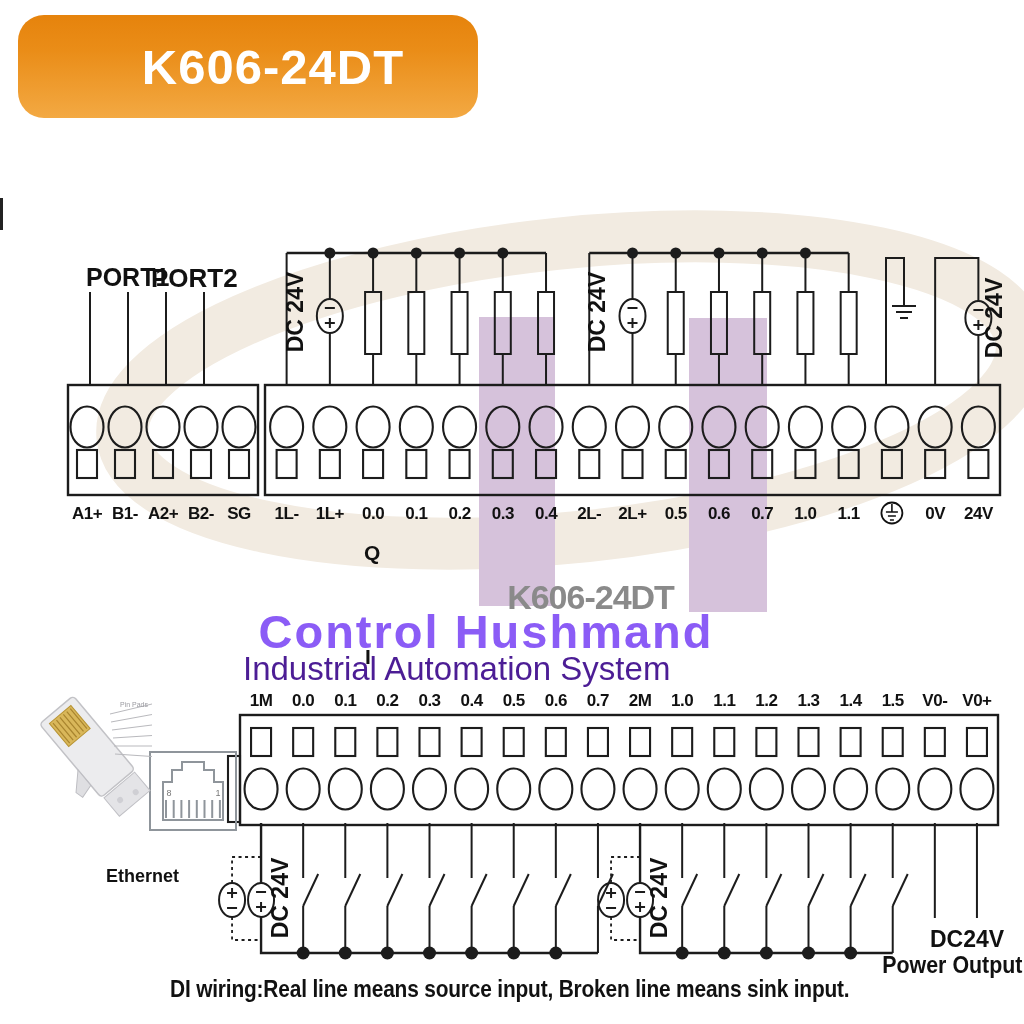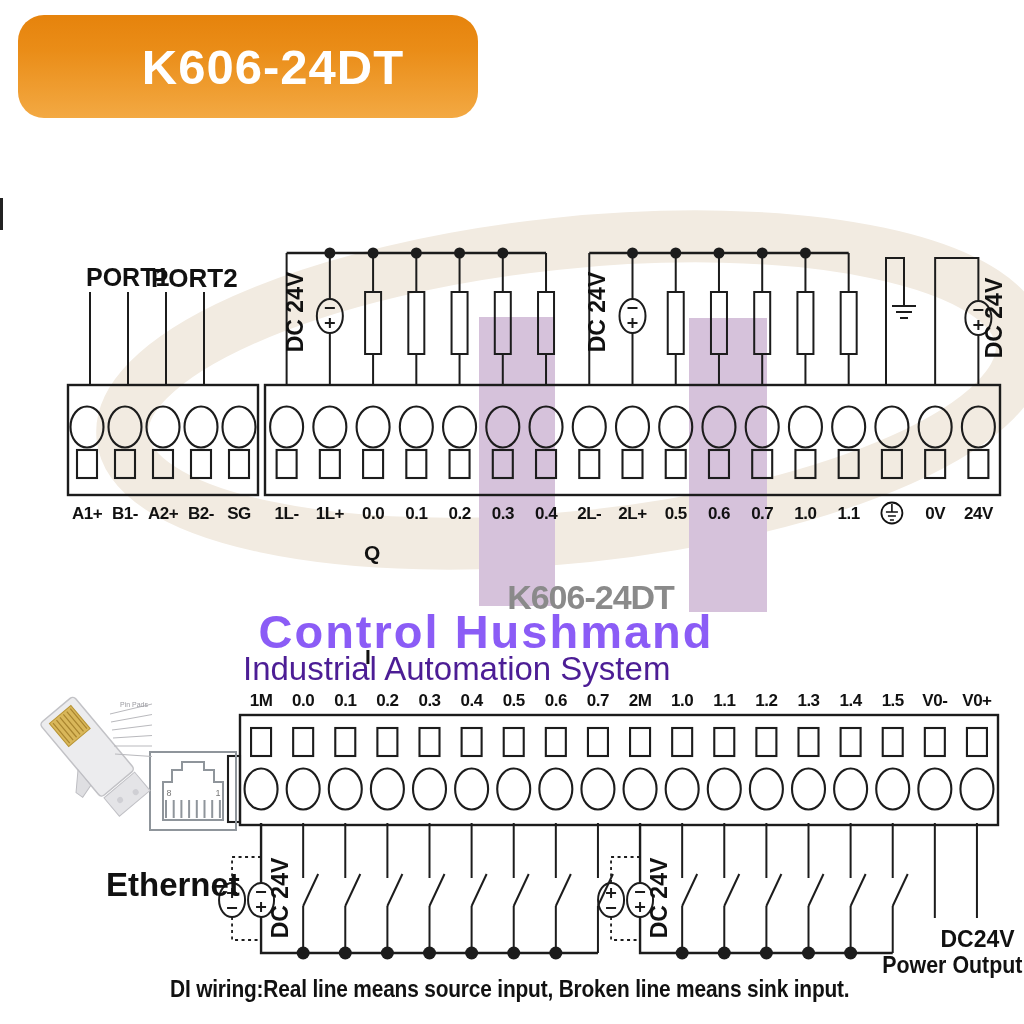--- a/index.html
+++ b/index.html
@@ -33,22 +33,22 @@
   .tlabel{font:700 17px "Liberation Sans",sans-serif;fill:#111;letter-spacing:-0.5px}
   .dcv{font:700 23px "Liberation Sans",sans-serif;fill:#111}
   .gray{fill:none;stroke:#8f959b;stroke-width:2}
   .pinnum{font:400 9px "Liberation Sans",sans-serif;fill:#777}
   
   .lbl{z-index:3;font-weight:600;white-space:nowrap}
   #port1{left:86px;top:263px;font-size:25px}
   #port2{left:151px;top:263px;font-size:26px}
   #q-label{left:364px;top:541px;font-size:21px}
   #i-label{left:365px;top:645px;font-size:21px}
-  #ethernet-label{left:106px;top:866px;font-size:33px}
-  #pwr-line1{left:930px;top:926px;width:95px;text-align:center;font-size:23px}
+  #ethernet-label{left:106px;top:866px;font-size:18px}
+  #pwr-line1{left:930px;top:926px;width:95px;font-size:23px}
   #pwr-line2{left:877px;top:952px;width:150px;text-align:center;font-size:23px;transform:scaleX(.93);transform-origin:center}
   #caption{left:170px;top:975px;font-size:24px;letter-spacing:-0.2px;transform:scaleX(.87);transform-origin:left top}
   #pin-note{left:120px;top:701px;font-size:7px;color:#9a9aa0;z-index:3;font-weight:400}
 </style>
 </head>
 <body>
 
 <svg id="wm-svg" class="abs" width="1024" height="1024">
   <ellipse cx="572" cy="390" rx="452" ry="147" fill="none" stroke="#f2ebe1" stroke-width="52" transform="rotate(-6 572 390)"></ellipse>
 </svg>

